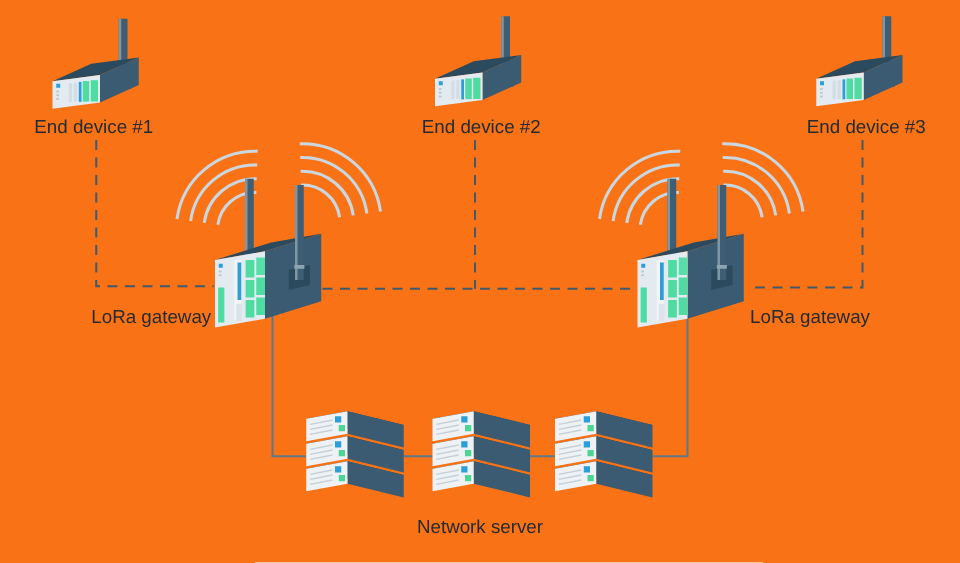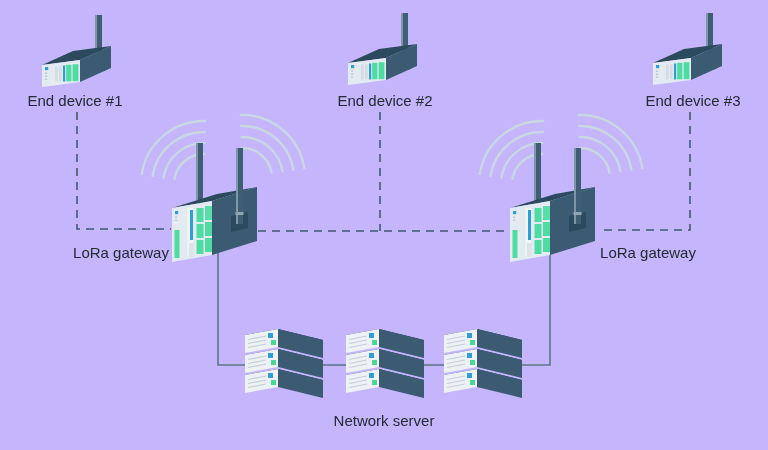--- a/index.html
+++ b/index.html
@@ -1,19 +1,19 @@
 <!DOCTYPE html>
 <html><head>
 <meta charset="utf-8">
 <style>
   html,body{margin:0;padding:0;background:#ffffff;}
   .canvas{
     position:relative;
     width:768px;height:450px;
-    background:#c4b5fd;
+    background:#f97316;
     font-family:"Liberation Sans", sans-serif;
     overflow:hidden;
   }
   svg{display:block;}
   text.node-label{
     font-family:"Liberation Sans", sans-serif;
     font-size:15px;
     fill:#242b31;
   }
 </style>

